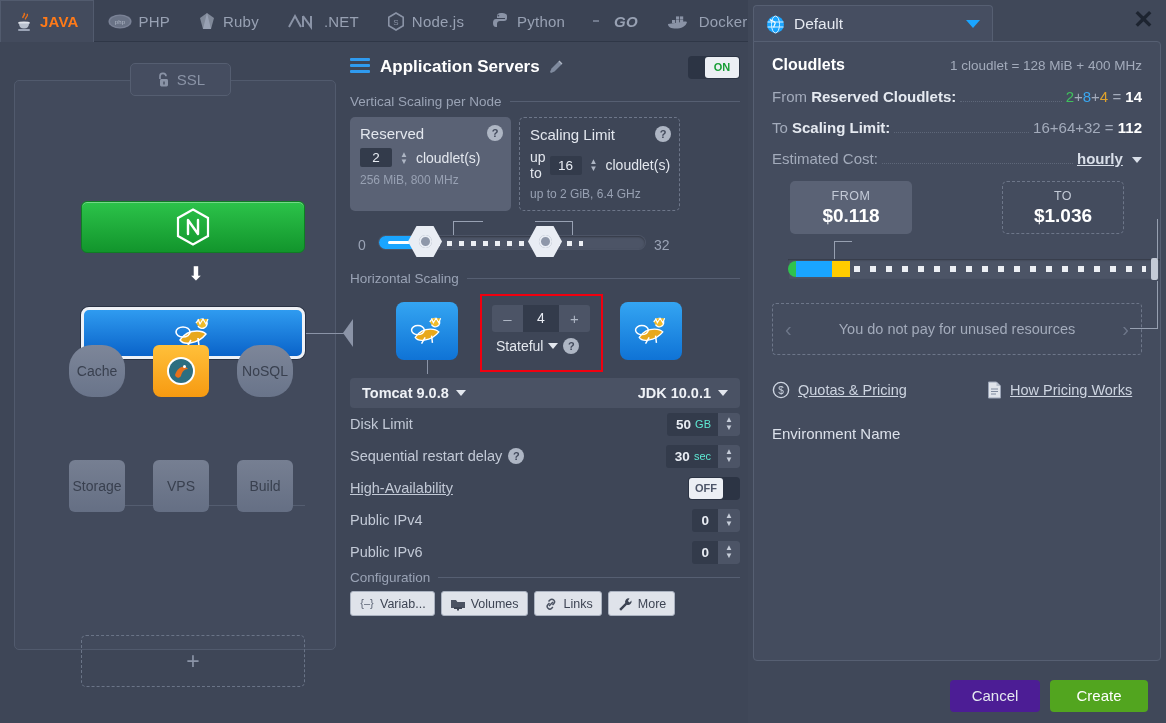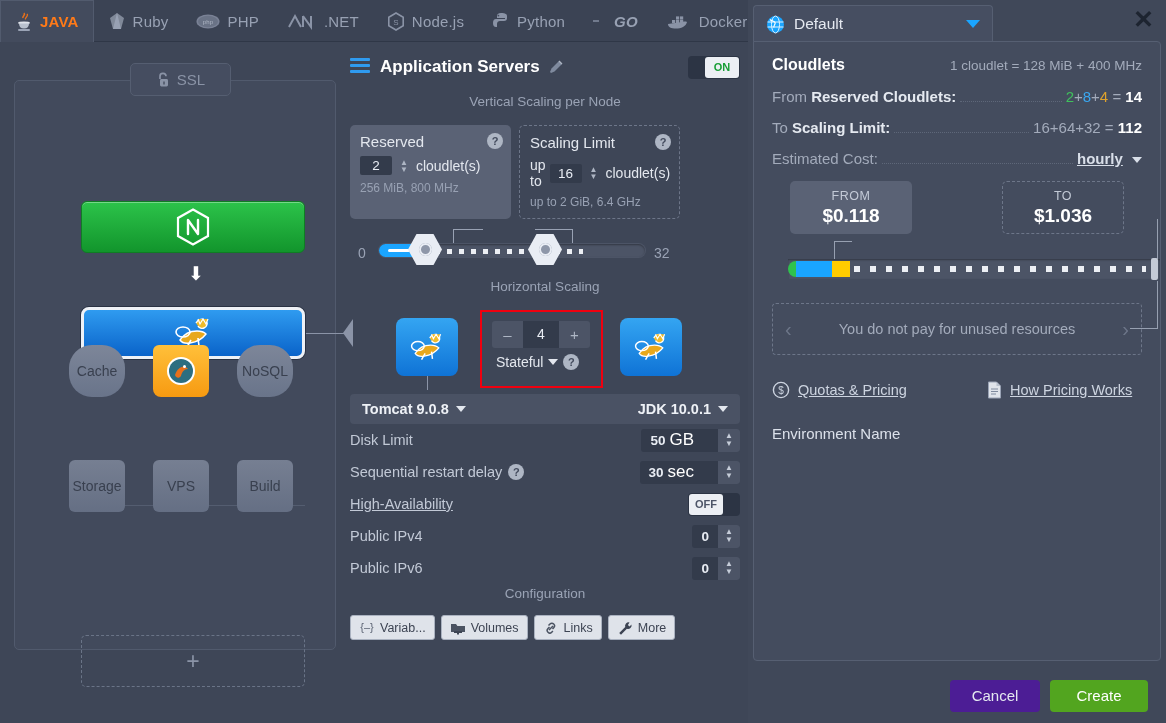--- a/index.html
+++ b/index.html
@@ -94,21 +94,21 @@
     display: flex; align-items: center; cursor: pointer; position: relative;
   }
   .toggle .knob {
     position: absolute; right: 1px; top: 1px; width: 34px; height: 21px;
     background: #eceff4; border-radius: 3px;
     display: flex; align-items: center; justify-content: center;
     font-size: 11px; font-weight: bold; color: #189e36;
   }
   .toggle.off .knob { right: auto; left: 1px; color: #4d5568; }
 
-  .sec-head { display: flex; align-items: center; gap: 8px; margin: 10px 0 8px; flex-direction: column; }
+  .sec-head { display: flex; align-items: center; gap: 8px; margin: 10px 0 8px; }
   .sec-head .t { font-size: 13.5px; color: #9aa3b5; white-space: nowrap; }
   .sec-head .ln { flex: 1; height: 1px; background: #565f72; }
 
   .vs-row { display: flex; gap: 8px; }
   .card {
     width: 161px; padding: 8px 10px 9px; border-radius: 5px; position: relative;
   }
   .card.solid { background: #5a6275; }
   .card.dash { border: 1px dashed #6d7689; }
   .card .ttl { font-size: 15px; color: #e3e7ee; margin-bottom: 6px; }
@@ -172,21 +172,21 @@
   }
   .verbar .v { display: flex; align-items: center; gap: 7px; font-size: 14.5px; font-weight: bold; color: #eef1f6; cursor: pointer; }
 
   .opt-row { display: flex; align-items: center; height: 32px; }
   .opt-row .lab { flex: 1; font-size: 14.5px; color: #c2c9d6; display: flex; align-items: center; gap: 6px; }
   .opt-row .lab.link { text-decoration: underline; cursor: pointer; }
   .stepper {
     display: flex; align-items: center; background: #333b4b; border-radius: 3px; height: 23px; overflow: hidden;
   }
   .stepper .val { padding: 0 4px 0 9px; font-size: 13.5px; font-weight: bold; color: #e9edf4; }
-  .stepper .unit { padding-right: 24px; font-size: 17px; color: #ffffff; }
+  .stepper .unit { padding-right: 7px; font-size: 11px; color: #5eead4; }
   .stepper .arrows { background: #4c5466; width: 22px; height: 23px; display:flex; flex-direction: column;
     align-items: center; justify-content: center; cursor: pointer; }
   .stepper .arrows span { font-size: 8px; line-height: 8px; color: #c6cdd9; }
 
   .cfg-btns { display: flex; gap: 6px; margin-top: 6px; }
   .cfg-btn {
     background: #dfe3ea; border: 1px solid #aab2c0; border-radius: 3px; height: 25px;
     display: flex; align-items: center; gap: 5px; padding: 0 8px;
     font-size: 12.5px; color: #3d4453; cursor: pointer; white-space: nowrap;
   }
@@ -280,36 +280,36 @@
             <path d="M12 2c2 2.2-2.5 3.5-1.5 5.5" stroke="#e8701a" stroke-width="1.3" fill="none"></path>
             <ellipse cx="9" cy="11" rx="6" ry="1.6" fill="#dfe3ea"></ellipse>
             <path d="M4 11.5c0 3 1.6 5 5 5s5-2 5-5" fill="#b8c0cd"></path>
             <rect x="3" y="17" width="12" height="2" rx="1" fill="#9aa3b5"></rect>
           </svg>
       </span>
       <span class="lbl">JAVA</span>
     </div>
     <div class="lang-tab">
       <span class="ic">
-        <svg width="18" height="19" viewBox="0 0 18 19">
-            <path d="M9 1 L16 6 L13 17 L5 17 L2 6 Z" fill="#808999"></path>
-            <path d="M9 1 L13 17 L5 17 Z" fill="#98a1b3"></path>
-          </svg>
-      </span>
-      <span class="lbl">Ruby</span>
-    </div>
-    <div class="lang-tab">
-      <span class="ic">
         <svg width="24" height="17" viewBox="0 0 24 17">
             <ellipse cx="12" cy="8.5" rx="11.5" ry="7" fill="#7a8296"></ellipse>
             <ellipse cx="12" cy="8.5" rx="10" ry="5.7" fill="#6a7386"></ellipse>
             <text x="12" y="11" font-size="6" fill="#aeb6c4" text-anchor="middle" font-family="Liberation Sans">php</text>
           </svg>
       </span>
       <span class="lbl">PHP</span>
+    </div>
+    <div class="lang-tab">
+      <span class="ic">
+        <svg width="18" height="19" viewBox="0 0 18 19">
+            <path d="M9 1 L16 6 L13 17 L5 17 L2 6 Z" fill="#808999"></path>
+            <path d="M9 1 L13 17 L5 17 Z" fill="#98a1b3"></path>
+          </svg>
+      </span>
+      <span class="lbl">Ruby</span>
     </div>
     <div class="lang-tab">
       <span class="ic">
         <svg width="30" height="17" viewBox="0 0 30 17">
             <path d="M2 14 L8 3 L14 14" stroke="#8a93a6" stroke-width="2" fill="none"></path>
             <path d="M16 3 L16 14 M16 3 L24 14 L24 3" stroke="#8a93a6" stroke-width="2" fill="none"></path>
           </svg>
       </span>
       <span class="lbl">.NET</span>
     </div>

